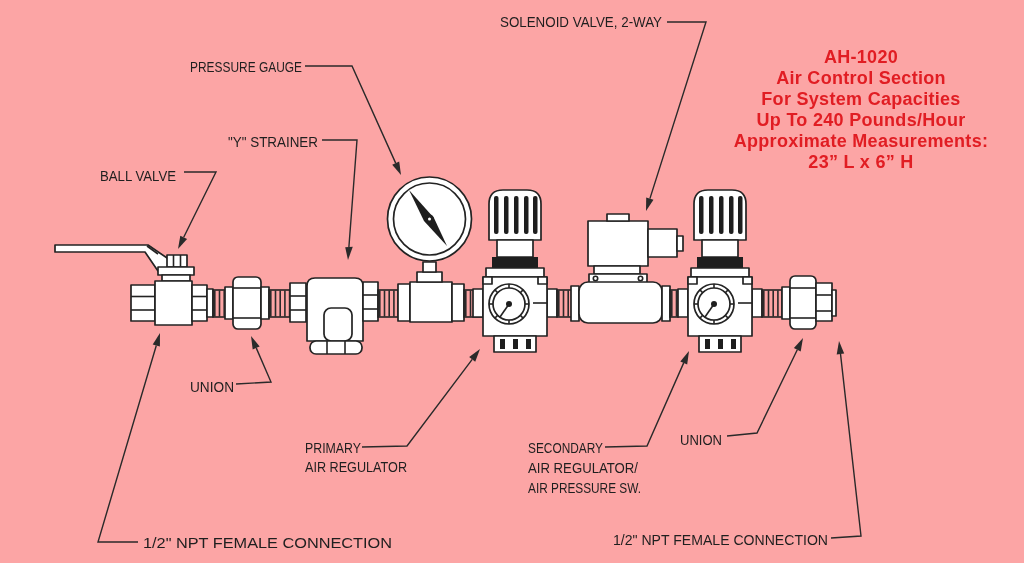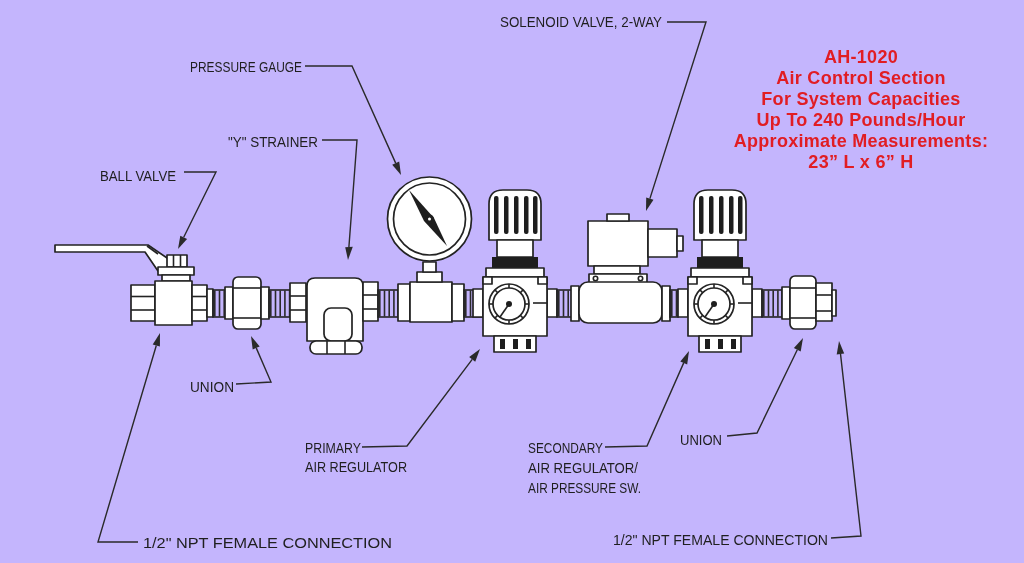--- a/index.html
+++ b/index.html
@@ -1,16 +1,16 @@
 <!DOCTYPE html>
 <html><head>
 <meta charset="utf-8">
 <style>
   html,body{margin:0;padding:0;background:#fff;}
-  #canvas{position:relative;width:1024px;height:563px;background:#c4b5fd;overflow:hidden;
+  #canvas{position:relative;width:1024px;height:563px;background:#fca5a5;overflow:hidden;
           font-family:"Liberation Sans",sans-serif;}
   svg{display:block}
   .s   {fill:#fff;stroke:#232323;stroke-width:1.7;stroke-linejoin:round;}
   .ln  {fill:none;stroke:#232323;stroke-width:1.6;}
   .dk  {fill:#1e1e1e;stroke:none;}
   .threads{stroke:#2a2a2a;stroke-width:26;stroke-dasharray:1.6 3.1;fill:none;}
   .lead{fill:none;stroke:#2a2a2a;stroke-width:1.4;}
   .ah  {fill:#2a2a2a;stroke:none;}
   .lbl {font-family:"Liberation Sans",sans-serif;font-size:14px;fill:#1f1f1f;}
   .red {font-family:"Liberation Sans",sans-serif;font-size:18px;font-weight:bold;

